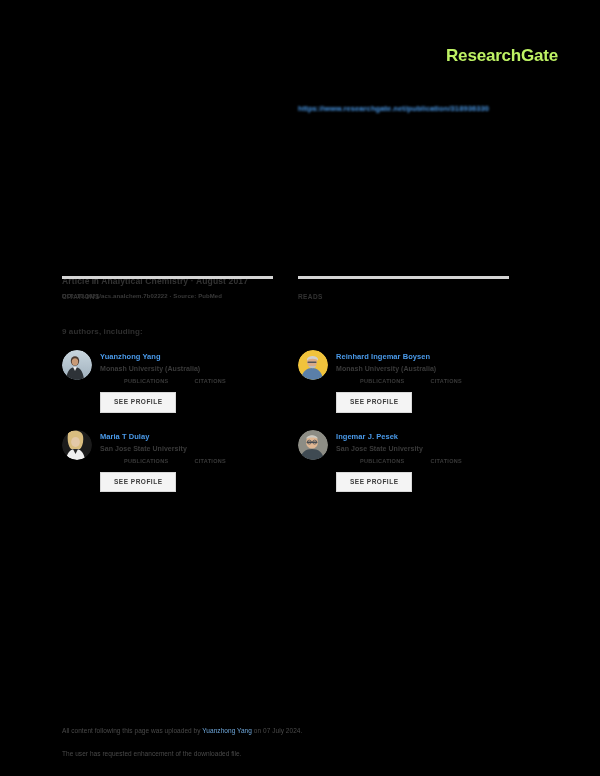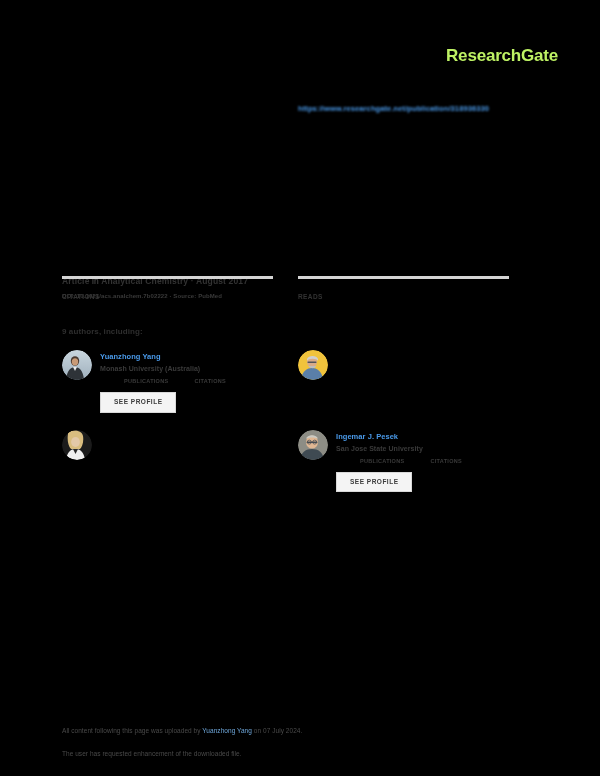--- a/index.html
+++ b/index.html
@@ -314,38 +314,56 @@
           <g clip-path="url(#c2)">
             <rect width="30" height="30" fill="#f0c33c"></rect>
             <path d="M3 30 C4 21 9 18 14 18 C19 18 24 21 25 30 Z" fill="#5a7fa8"></path>
             <ellipse cx="14" cy="12" rx="5" ry="5.6" fill="#d8ab88"></ellipse>
             <path d="M9 9 C10 5 19 5 20 9 L20 11 C19 8 10 8 9 11 Z" fill="#cfcfcf"></path>
             <rect x="9.5" y="11.5" width="9" height="1.4" rx="0.6" fill="#50555a"></rect>
             <path d="M10.5 16 C12 19 17 19 18 16" fill="#bdbdbd"></path>
           </g>
         </svg>
       </div>
+      <div class="author-body">
+        <div class="author-name">Reinhard Ingemar Boysen</div>
+        <div class="author-affil">Monash University (Australia)</div>
+        <div class="author-stats">
+          <span class="author-stat-label">PUBLICATIONS</span>
+          <span class="author-stat-label">CITATIONS</span>
+        </div>
+        <div class="see-profile">SEE PROFILE</div>
+      </div>
     </div>
 
     <div class="author">
       <div class="avatar">
         <svg width="30" height="30" viewBox="0 0 30 30" aria-hidden="true">
           <defs>
               <clipPath id="c3">
                 <circle cx="15" cy="15" r="15"></circle>
               </clipPath>
             </defs>
           <g clip-path="url(#c3)">
             <rect width="30" height="30" fill="#1b1b1b"></rect>
             <path d="M6 4 C6 -1 20 -1 21 6 C22 12 20 17 18 19 L9 19 C6 16 5 9 6 4 Z" fill="#d9bd7f"></path>
             <ellipse cx="13.5" cy="12" rx="4.4" ry="5" fill="#e3c9a8"></ellipse>
             <path d="M4 30 C5 22 9 19 13.5 19 C18 19 22 22 23 30 Z" fill="#f0f0f0"></path>
             <path d="M11 19 L13.5 24 L16 19 Z" fill="#2b2b2b"></path>
           </g>
         </svg>
+      </div>
+      <div class="author-body">
+        <div class="author-name">Maria T Dulay</div>
+        <div class="author-affil">San Jose State University</div>
+        <div class="author-stats">
+          <span class="author-stat-label">PUBLICATIONS</span>
+          <span class="author-stat-label">CITATIONS</span>
+        </div>
+        <div class="see-profile">SEE PROFILE</div>
       </div>
     </div>
 
     <div class="author">
       <div class="avatar">
         <svg width="30" height="30" viewBox="0 0 30 30" aria-hidden="true">
           <defs>
               <clipPath id="c4">
                 <circle cx="15" cy="15" r="15"></circle>
               </clipPath>

